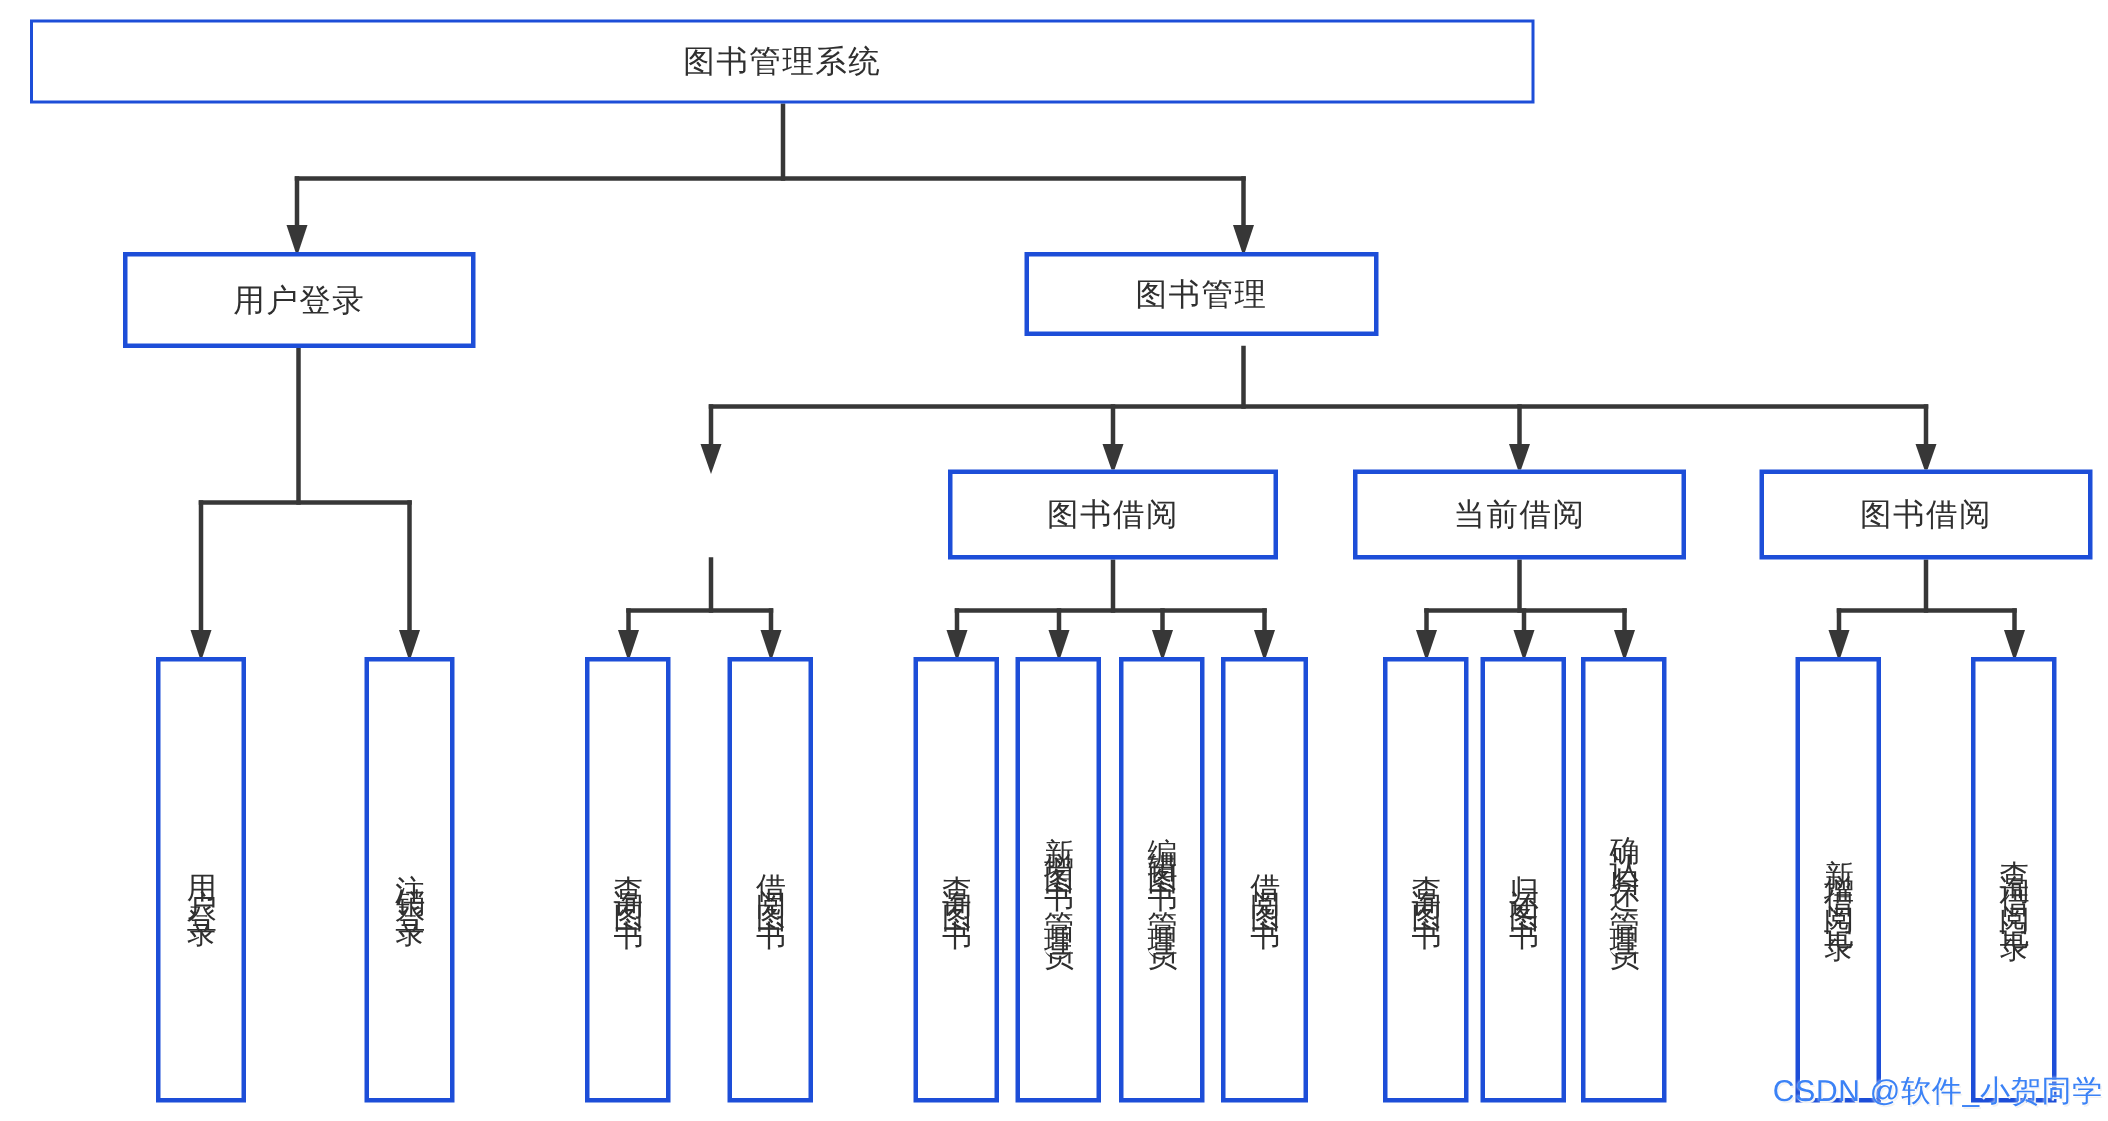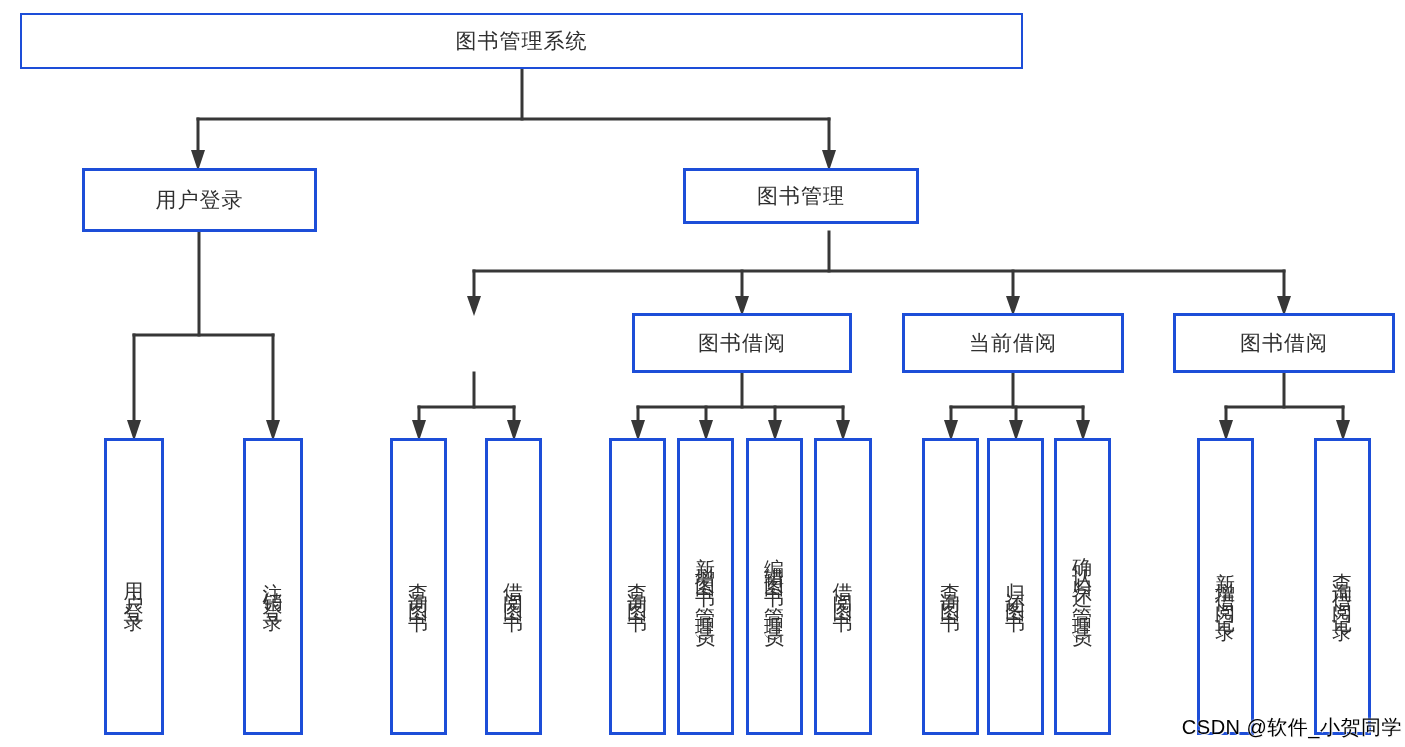--- a/index.html
+++ b/index.html
@@ -14,21 +14,21 @@
     color:#2f2f2f;
   }
   .box.root-box { border-width:2.5px; }
   .hlabel { font-size:21px; letter-spacing:1px; white-space:nowrap; }
   .vlabel {
     writing-mode:vertical-rl; text-orientation:mixed;
     font-size:20px; letter-spacing:10px; line-height:1;
   }
   .watermark {
     position:absolute; right:3px; bottom:6px;
-    font-size:20px; color:#000000; letter-spacing:0.5px; white-space:nowrap;
+    font-size:20px; color:#3b82f6; letter-spacing:0.5px; white-space:nowrap;
     text-shadow:0 0 2px #ffffff, 1px 1px 0 #f2f2f2;
   }
 </style>
 </head>
 <body>
 
 <div class="canvas">
 
   <svg class="connectors" width="1405" height="747" viewBox="0 0 1405 747">
     <g stroke="#373737" stroke-width="3" fill="none" stroke-linecap="square">

